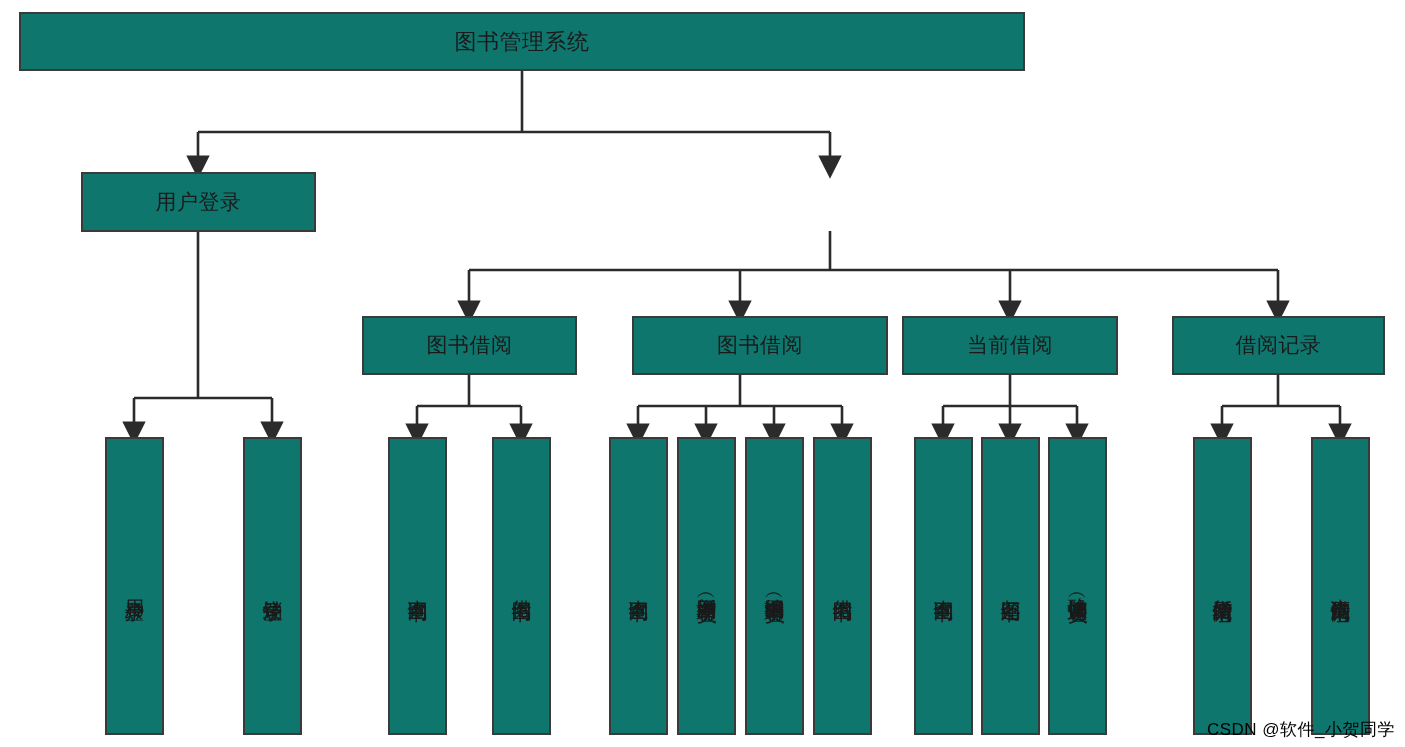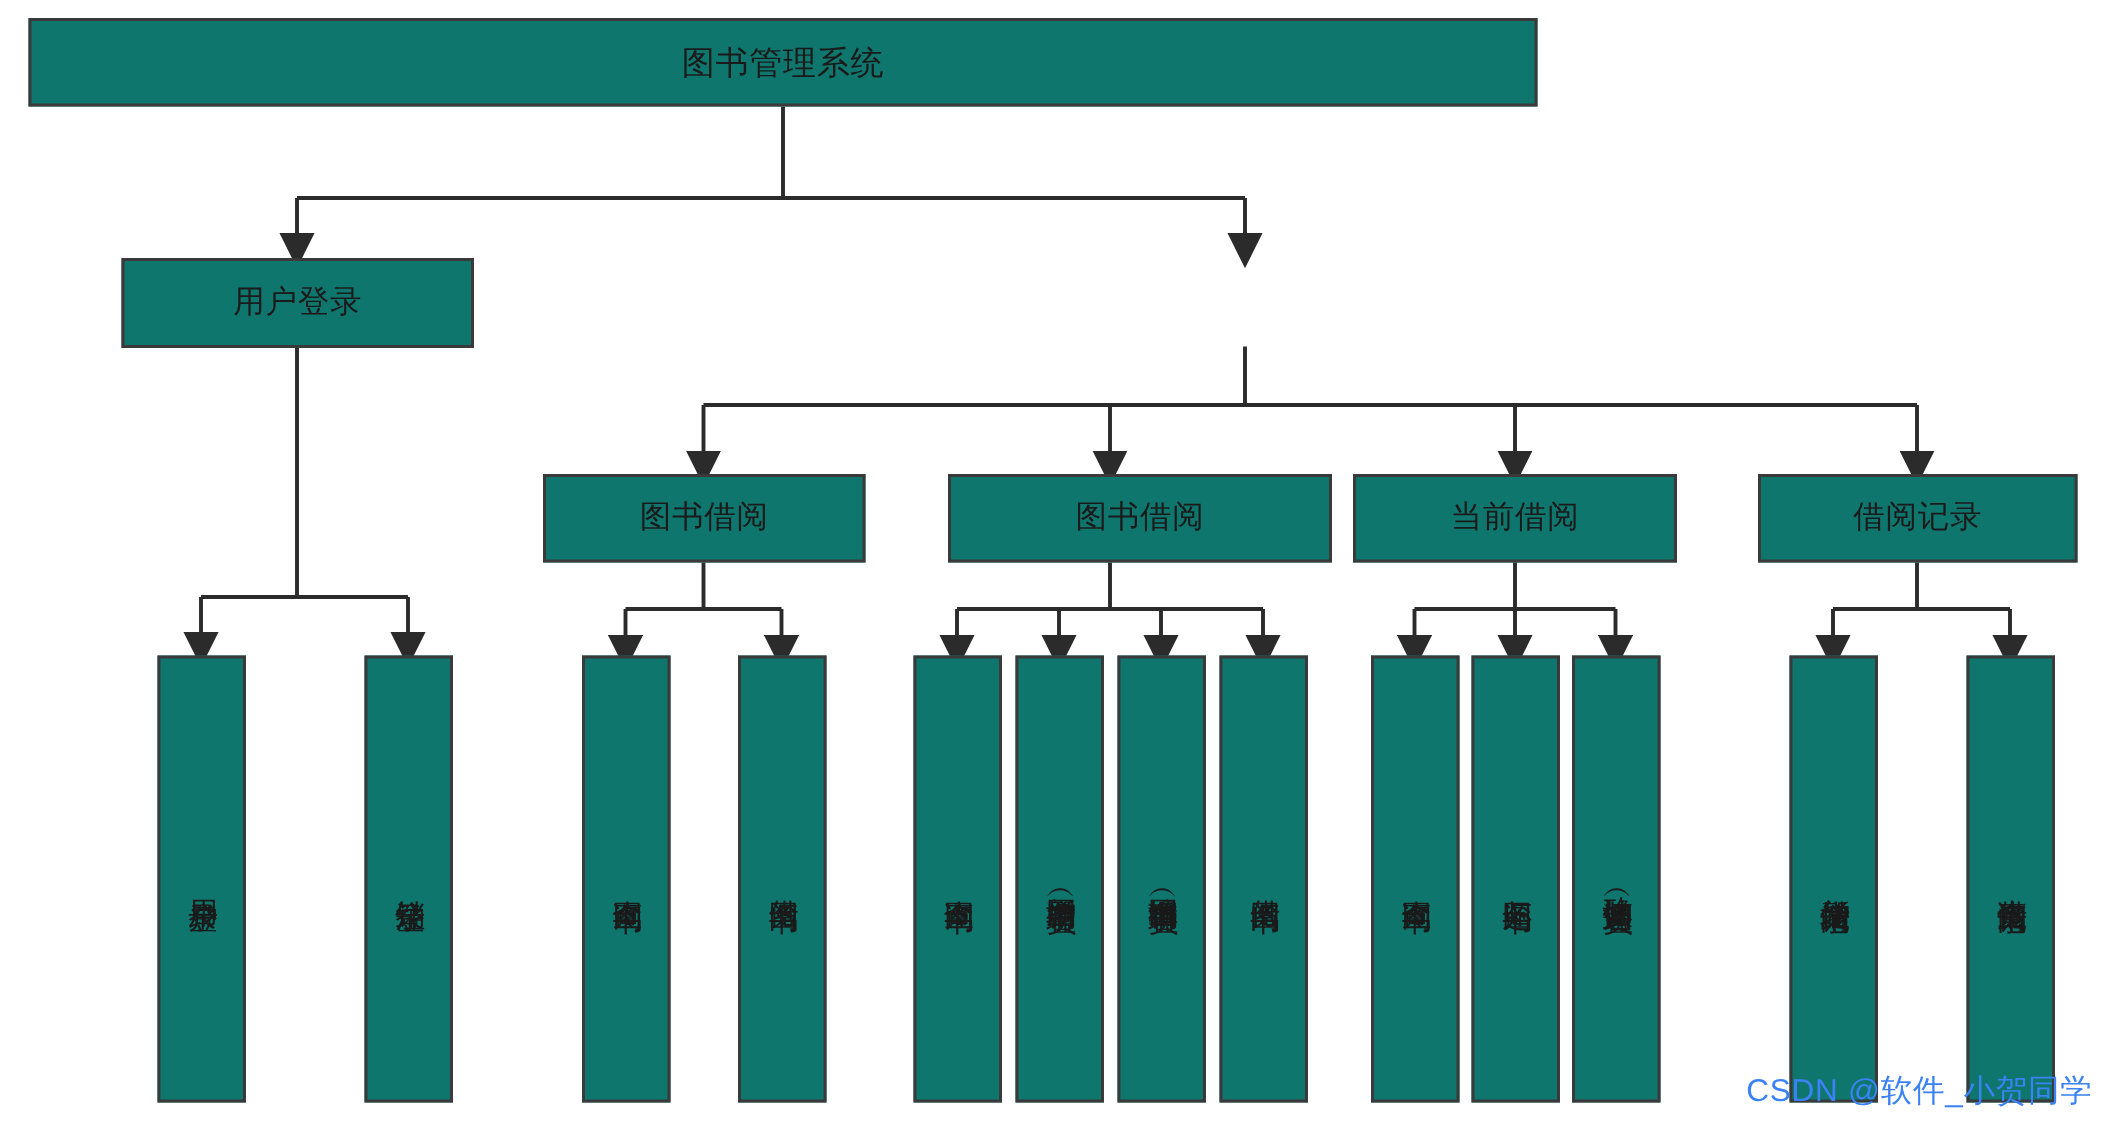--- a/index.html
+++ b/index.html
@@ -51,22 +51,22 @@
     left: 0;
     top: 0;
     width: 1405px;
     height: 747px;
     pointer-events: none;
   }
   .watermark {
     position: absolute;
     right: 10px;
     bottom: 6px;
-    font-size: 21px;
-    color: #3b82f6;
+    font-size: 17px;
+    color: #000000;
     letter-spacing: 0.5px;
     white-space: nowrap;
   }
 </style>
 </head>
 <body>
 
 <div id="canvas">
 
   <svg class="edges" viewBox="0 0 1405 747" xmlns="http://www.w3.org/2000/svg">

